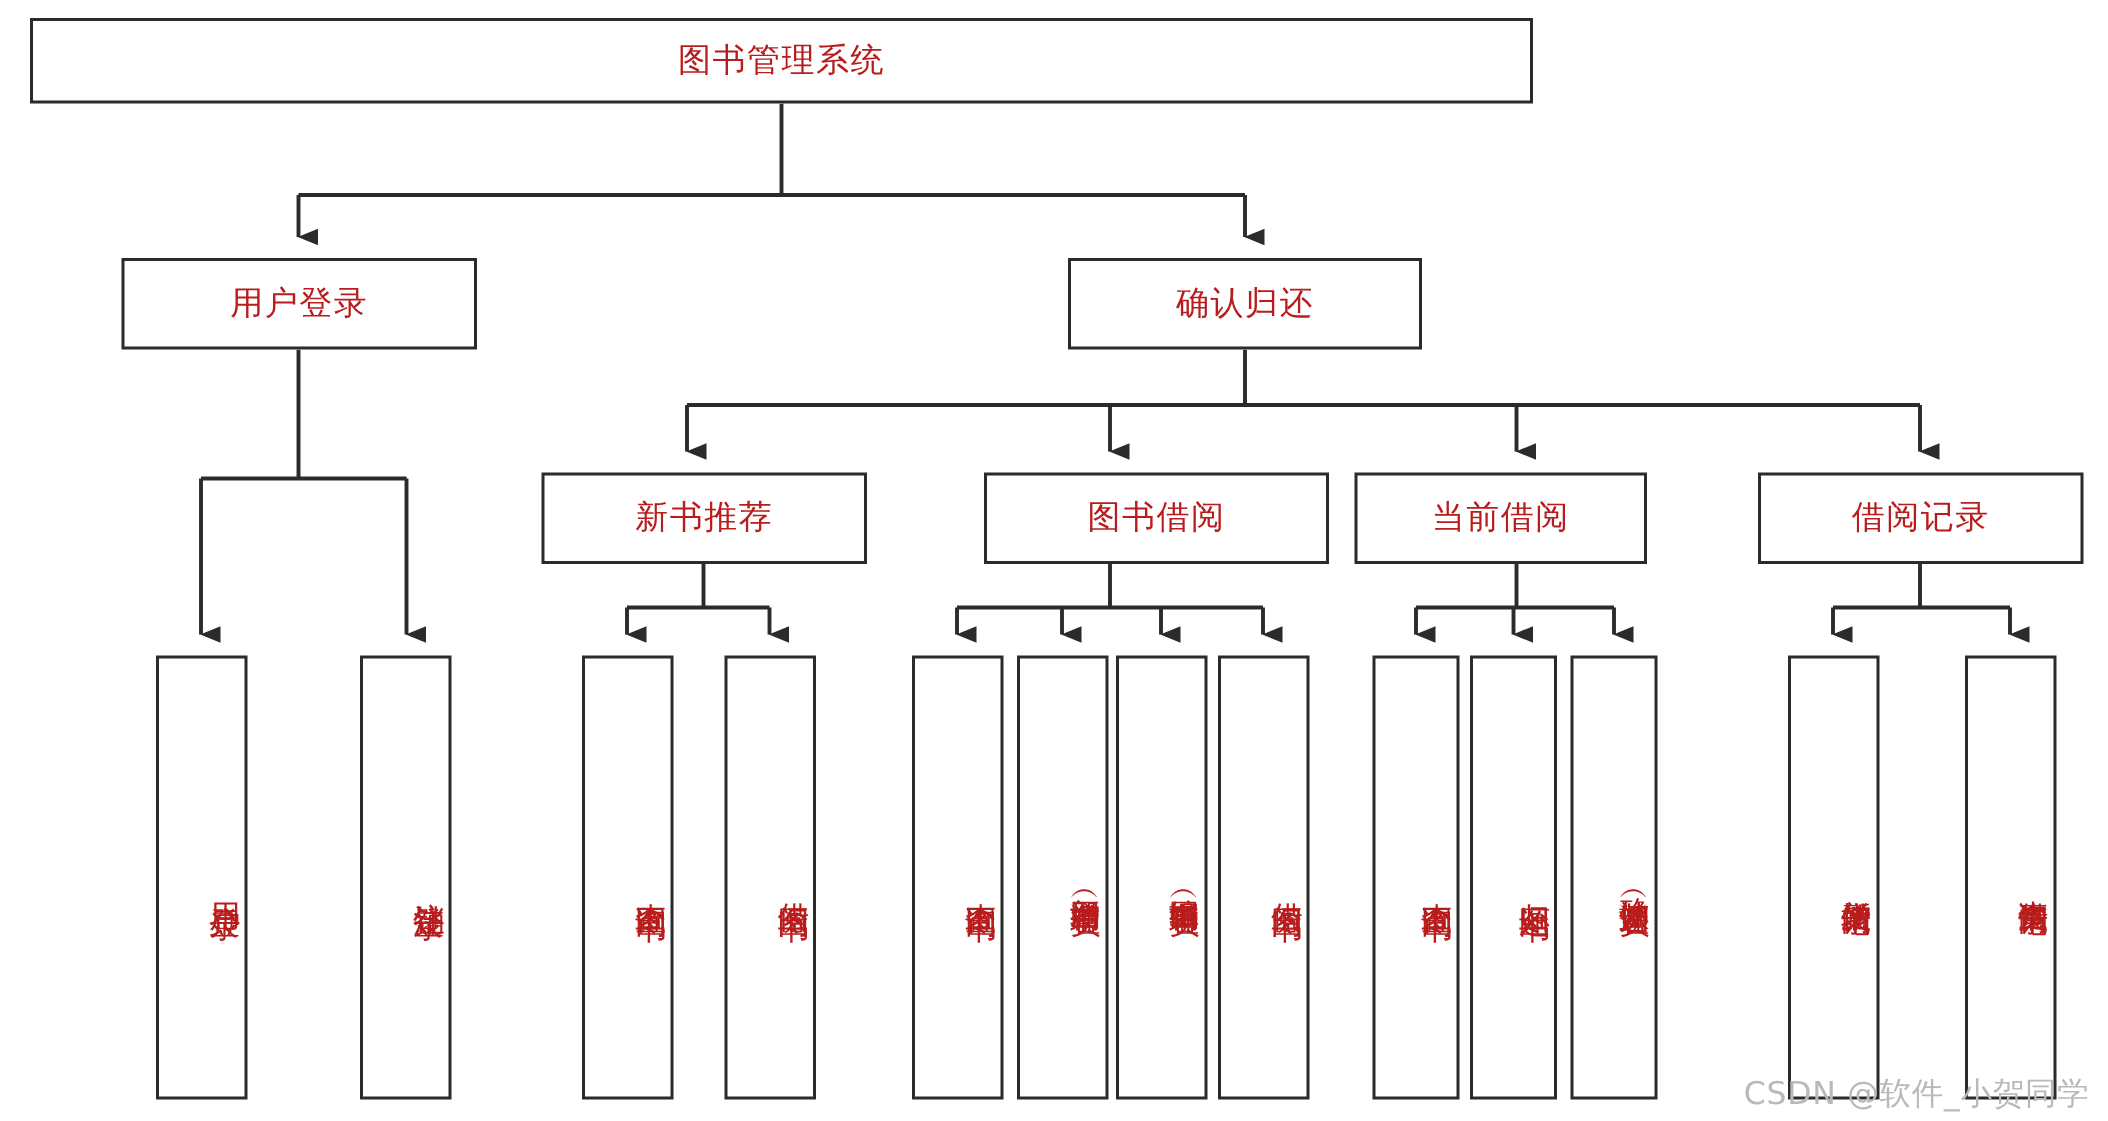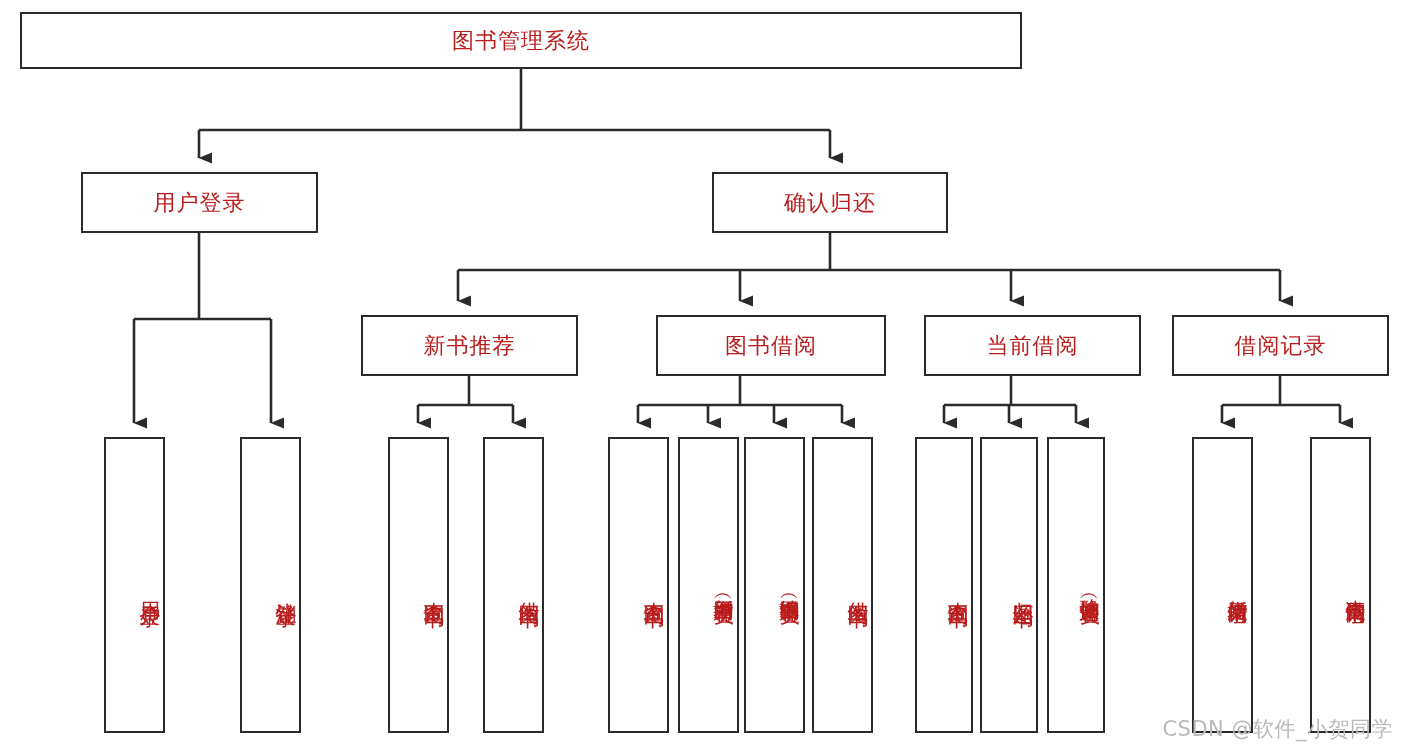--- a/index.html
+++ b/index.html
@@ -142,21 +142,21 @@
   </div>
 
   <div class="node horiz" style="left:361px; top:315px; width:217px; height:61px;">
     <span>新书推荐</span>
   </div>
 
   <div class="node horiz" style="left:632px; top:315px; width:230px; height:61px;margin-left:24px;">
     <span>图书借阅</span>
   </div>
 
-  <div class="node horiz" style="left:924px; top:315px; width:217px; height:61px;align-items:center;">
+  <div class="node horiz" style="left:903px; top:315px; width:195px; height:61px;align-items:center;">
     <span>当前借阅</span>
   </div>
 
   <div class="node horiz" style="left:1172px; top:315px; width:217px; height:61px;">
     <span>借阅记录</span>
   </div>
 
   <div class="node vert" style="left:104px; top:437px; width:61px; height:296px;">
     <span>用户登录</span>
   </div>

